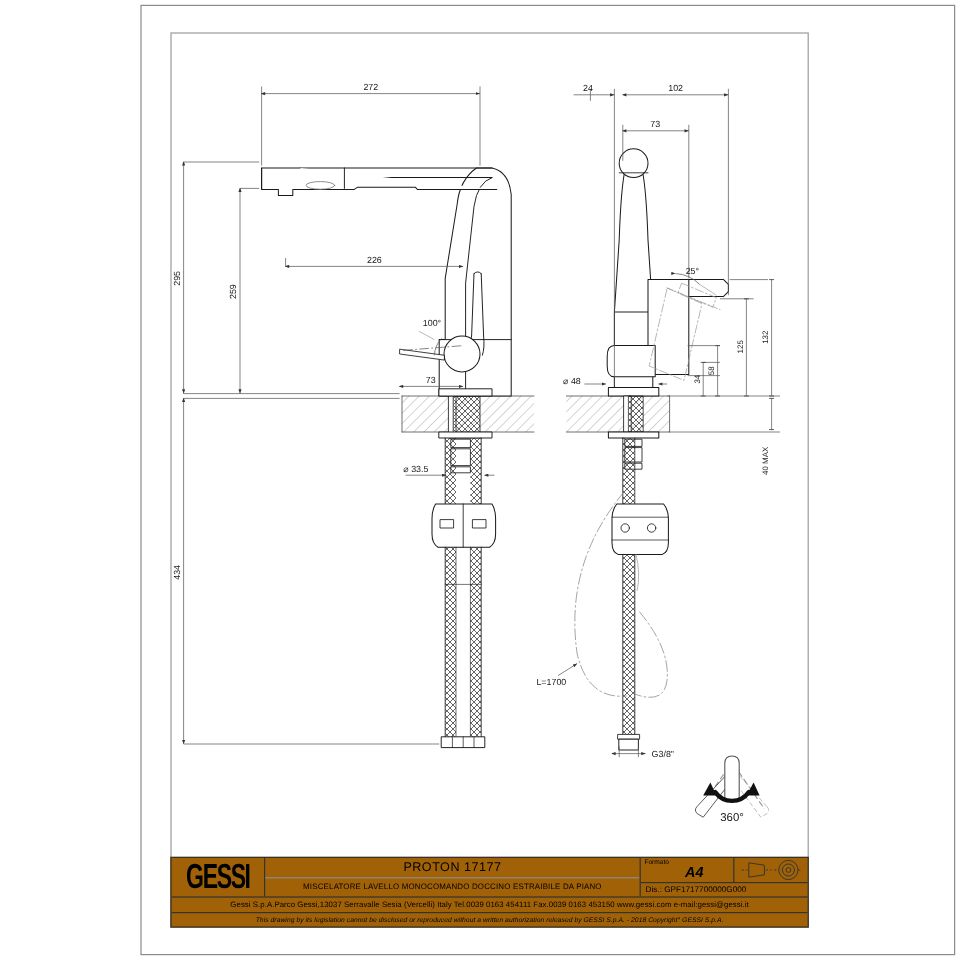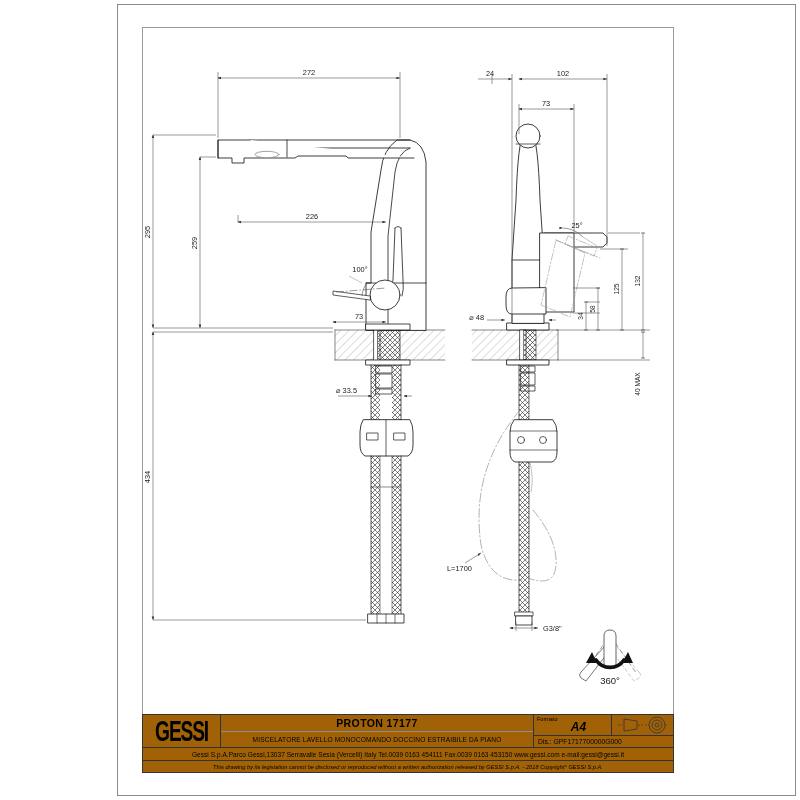--- a/index.html
+++ b/index.html
@@ -63,21 +63,21 @@
     transform: scaleY(1.45) scaleX(0.96);
     line-height: 1;
   }
   .tb-middle {
     flex: 1;
     display: flex; flex-direction: column;
   }
   .tb-prodname {
     flex: 1;
     display: flex; align-items: center; justify-content: center;
-    font-size: 10.5px; font-weight: 700; color: #000;
+    font-size: 10.5px; font-weight: 400; color: #000;
     letter-spacing: 0.4px;
     border-bottom: 1px solid #8d8d8d;
   }
   .tb-proddesc {
     flex: 1;
     display: flex; align-items: center; justify-content: center;
     font-size: 6.6px; color: #000;
     letter-spacing: 0.15px;
   }
   .tb-right {

